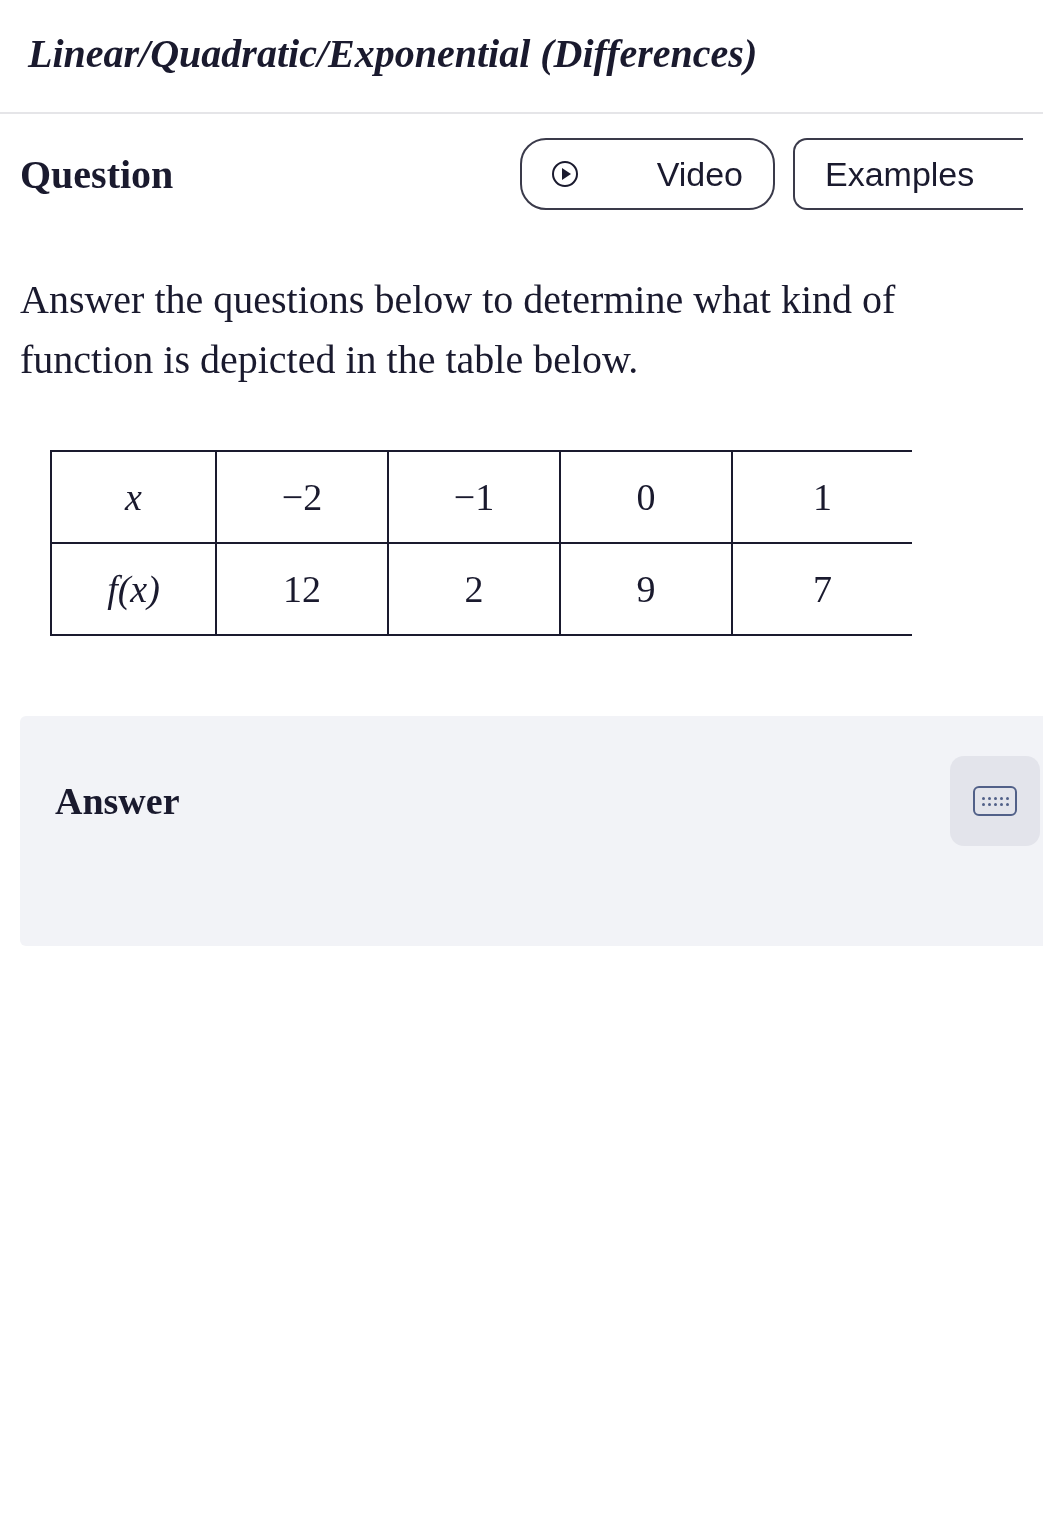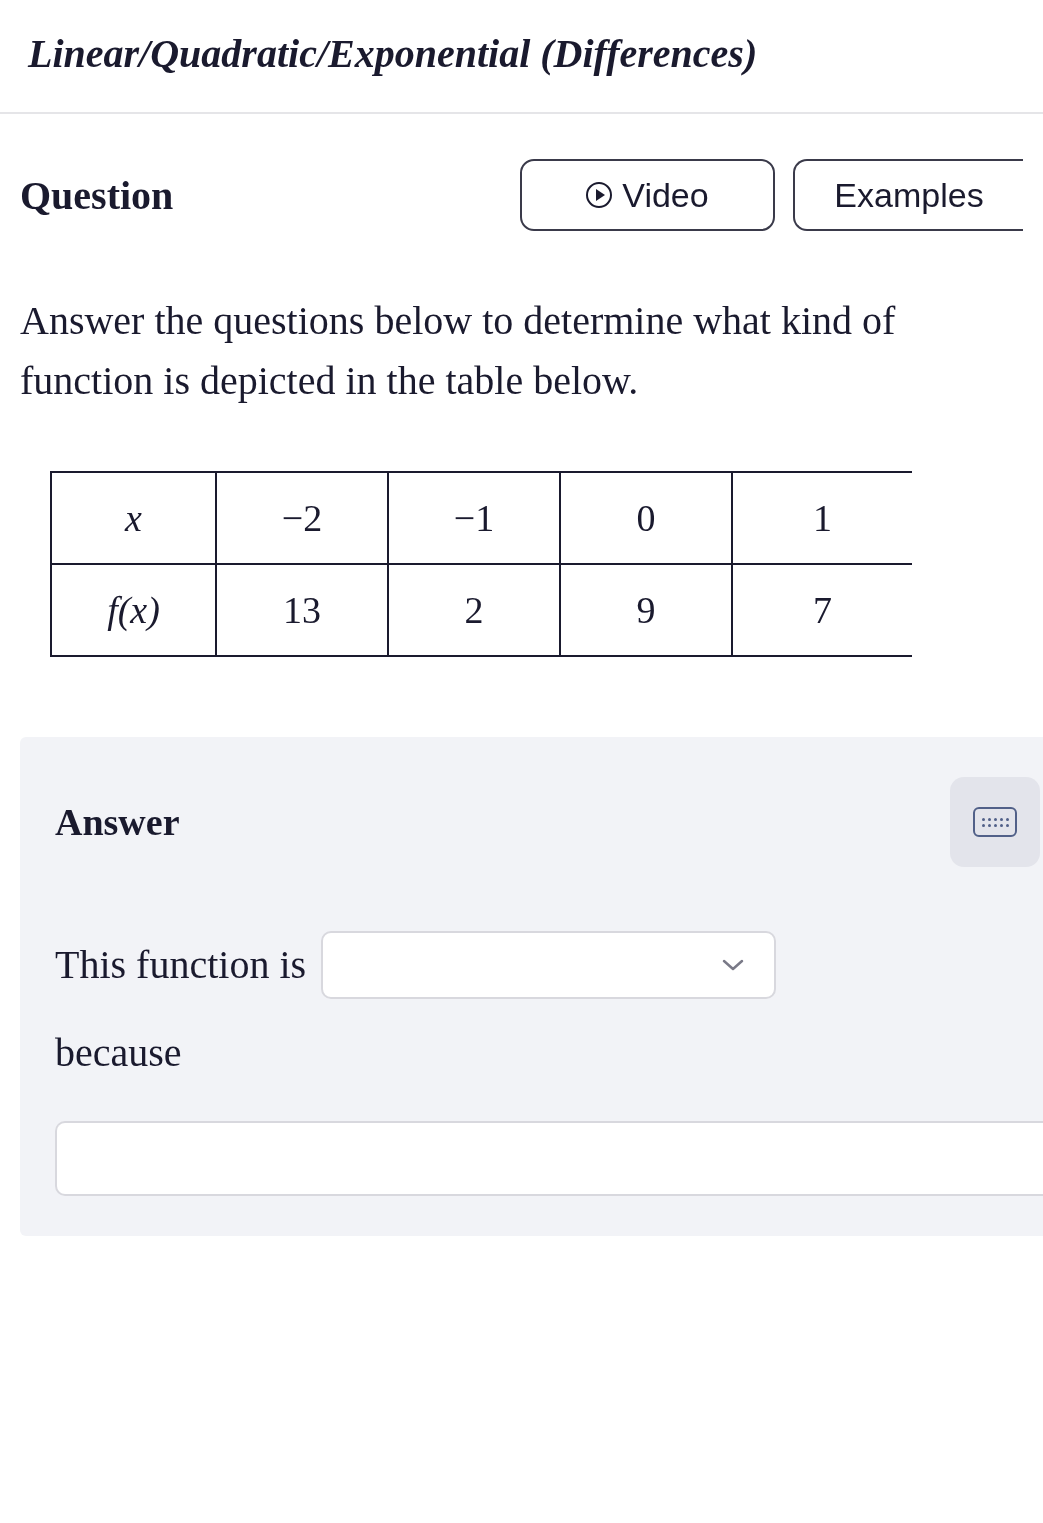--- a/index.html
+++ b/index.html
@@ -21,36 +21,36 @@
     }
     .page-title {
       font-size: 40px;
       font-weight: bold;
       color: #1a1a2e;
       font-style: italic;
     }
     .question-row {
       display: flex;
       align-items: center;
-      padding: 45px 20px 30px 20px;
+      padding: 24px 20px 30px 20px;
       gap: 18px;
     }
     .question-label {
       font-size: 40px;
       font-weight: bold;
       color: #1a1a2e;
       flex: 1;
     }
     .btn {
       display: inline-flex;
       align-items: center;
-      justify-content: center;
+      justify-content: space-between;
       gap: 10px;
       border: 2px solid #3a3a4a;
-      border-radius: 14px;
+      border-radius: 26px;
       background: #ffffff;
       font-family: -apple-system, BlinkMacSystemFont, 'Segoe UI', sans-serif;
       font-size: 34px;
       color: #1a1a2e;
       padding: 14px 30px;
       cursor: pointer;
     }
     .btn-video {
       width: 255px;
       height: 72px;
@@ -224,21 +224,21 @@
     <tbody>
         <tr>
       <td class="row-header"><span style="font-style:italic">x</span></td>
       <td>−2</td>
       <td>−1</td>
       <td>0</td>
       <td class="last-col">1</td>
     </tr>
     <tr>
       <td class="row-header"><span style="font-style:italic">f</span>(<span style="font-style:italic">x</span>)</td>
-      <td>13</td>
+      <td>12</td>
       <td>2</td>
       <td>9</td>
       <td class="last-col">7</td>
     </tr>
   </tbody>
     </table>
 </div>
 
 <div class="answer-panel">
   <div class="answer-header">
@@ -255,26 +255,13 @@
         <span class="kb-dots">
           <span class="kb-dot"></span>
             <span class="kb-dot"></span>
             <span class="kb-dot"></span>
             <span class="kb-dot"></span>
             <span class="kb-dot"></span>
         </span>
       </span>
     </div>
   </div>
-  <div class="answer-body">
-    <div class="answer-line1">
-      <span>This function is</span>
-      <div class="select-box">
-        <span></span>
-        <svg class="chevron-svg" viewBox="0 0 22 14">
-          <polyline points="2,3 11,11 20,3" fill="none" stroke="#7a7a88" stroke-width="2.5" stroke-linecap="round" stroke-linejoin="round"></polyline>
-        </svg>
-      </div>
-    </div>
-    <div>because</div>
-    <div class="input-box" value=""></div>
-  </div>
 </div>
 
 </body></html>

